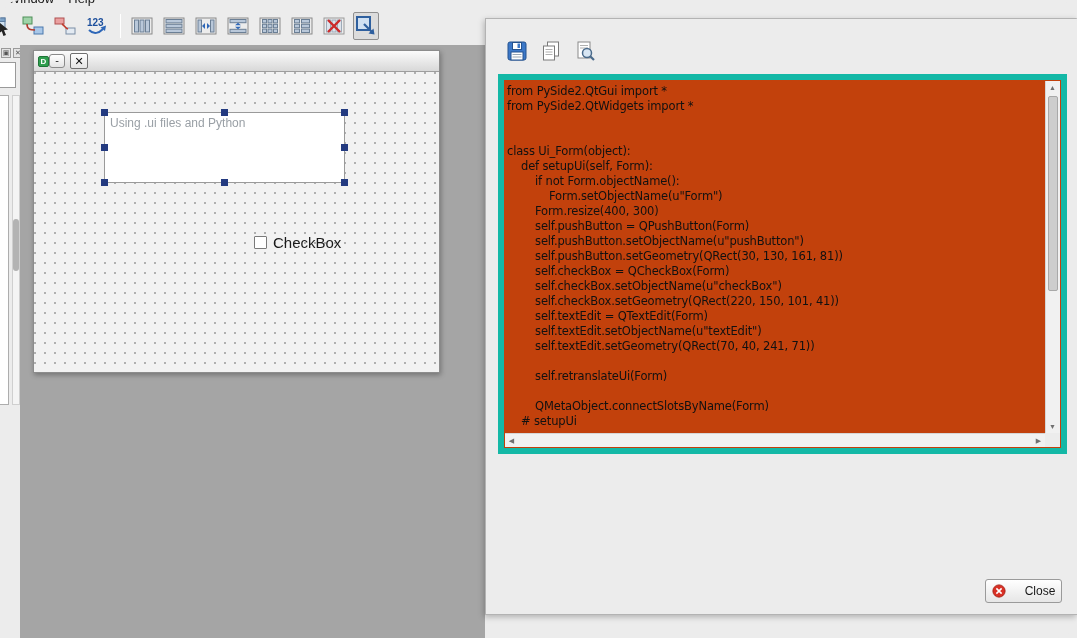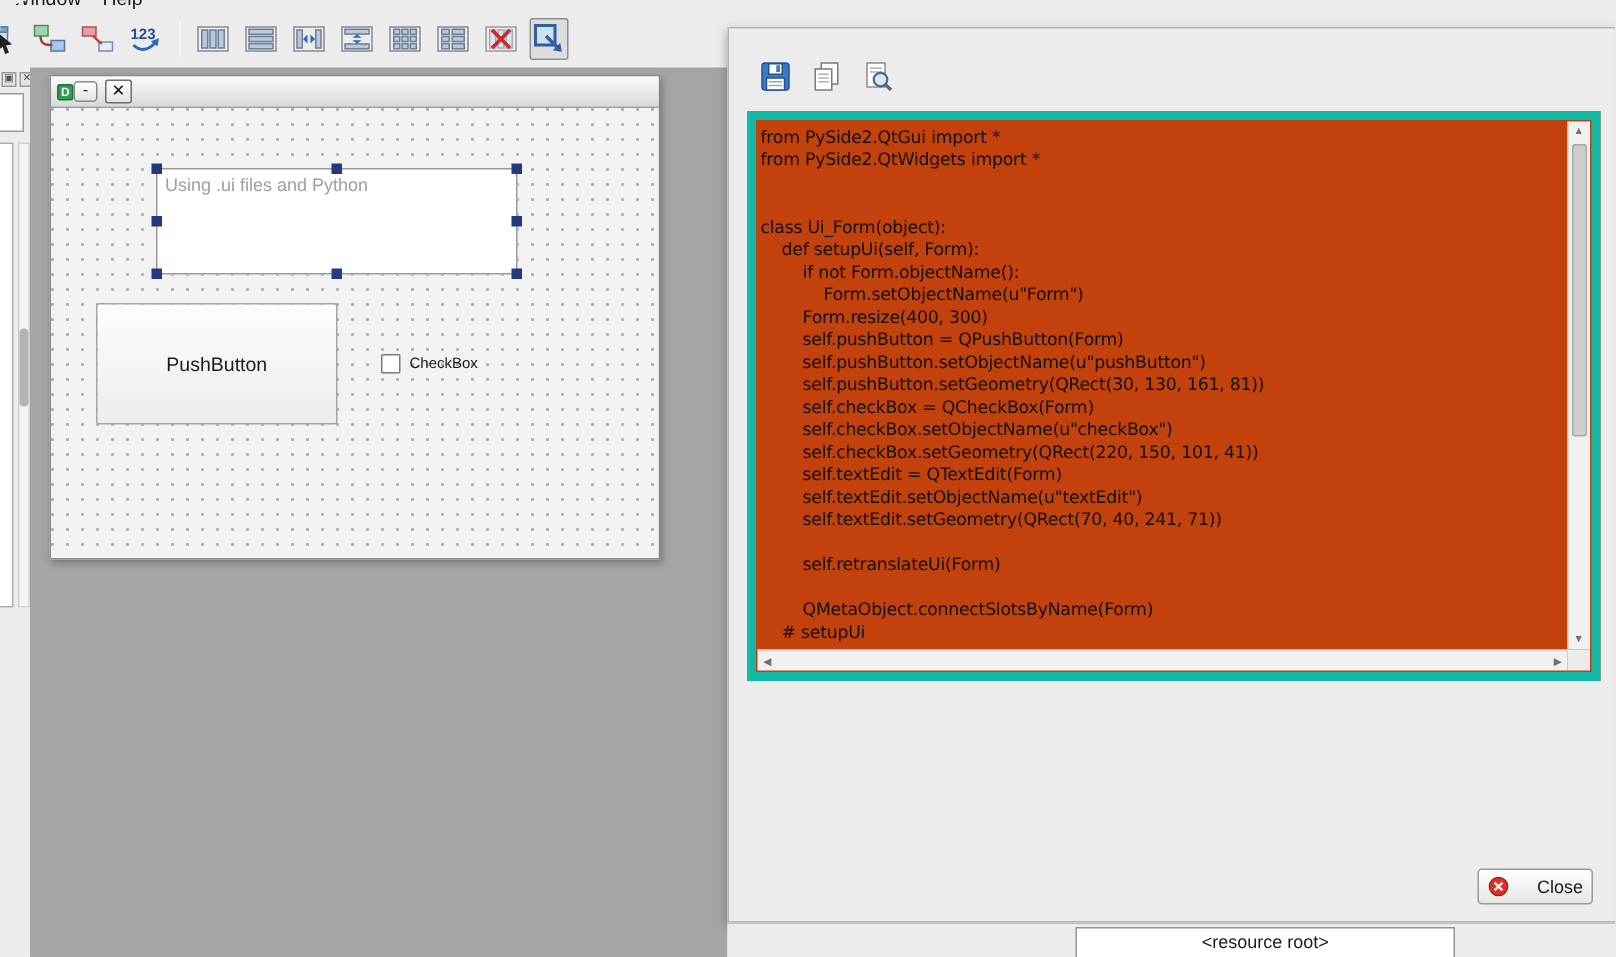--- a/index.html
+++ b/index.html
@@ -44,21 +44,21 @@
 
   
   #textedit { position:absolute; left:70px; top:40px; width:241px; height:71px; background:#ffffff; border:1px solid #9a9a9a; }
   #textedit .placeholder { position:absolute; top:3px; left:5px; font-size:12px; color:#9aa0a6; }
   .handle { position:absolute; width:7px; height:7px; background:#233a80; }
   .h-tl{left:-4px;top:-4px} .h-tm{left:calc(50% - 3.5px);top:-4px} .h-tr{right:-4px;top:-4px}
   .h-ml{left:-4px;top:calc(50% - 3.5px)} .h-mr{right:-4px;top:calc(50% - 3.5px)}
   .h-bl{left:-4px;bottom:-4px} .h-bm{left:calc(50% - 3.5px);bottom:-4px} .h-br{right:-4px;bottom:-4px}
 
   #pushbutton { position:absolute; left:30px; top:130px; width:161px; height:81px; background:linear-gradient(#fdfdfd,#ededed); border:1px solid #a5a5a5; border-radius:2px; display:flex; align-items:center; justify-content:center; font-size:13px; color:#1a1a1a; }
-  #checkbox { position:absolute; left:220px; top:150px; width:101px; height:41px; display:flex; align-items:center; gap:6px; font-size:10px; color:#1a1a1a; }
+  #checkbox { position:absolute; left:220px; top:150px; width:101px; height:41px; display:flex; align-items:center; gap:6px; font-size:15px; color:#1a1a1a; }
   .cb-box { width:13px; height:13px; background:#ffffff; border:1px solid #7a7a7a; border-radius:1px; }
 
   
   #code-dialog { position:absolute; left:485px; top:18px; width:592px; height:597px; background:#ececec; border:1px solid #b3b3b3; border-right:none; box-shadow:-1px 2px 6px rgba(0,0,0,.25); }
   .cd-toolbar { position:absolute; top:19px; left:18px; display:flex; gap:8px; }
   .cd-btn { width:26px; height:26px; display:flex; align-items:center; justify-content:center; border-radius:2px; }
 
   #code-area { position:absolute; left:12px; top:55px; width:569px; height:380px; background:#c2410c; border:6px solid #14b8a6; }
   #code-text { position:absolute; top:4px; left:3px; right:17px; bottom:16px; overflow:hidden;
                font-family:"DejaVu Sans","Liberation Sans",sans-serif; font-size:11.5px; line-height:15px;
@@ -225,21 +225,20 @@
           <div class="handle h-tl"></div>
           <div class="handle h-tm"></div>
           <div class="handle h-tr"></div>
           <div class="handle h-ml"></div>
           <div class="handle h-mr"></div>
           <div class="handle h-bl"></div>
           <div class="handle h-bm"></div>
           <div class="handle h-br"></div>
         </div>
 
-        <div id="pushbutton">PushButton</div>
 
         <div id="checkbox">
           <span class="cb-box"></span>
           <span>CheckBox</span>
         </div>
 
       </div>
     </div>
   </div>
 
@@ -321,19 +320,14 @@
 
     <div id="close-btn">
       <svg width="14" height="14" viewBox="0 0 16 16">
         <circle cx="8" cy="8" r="7" fill="#d93025" stroke="#a51d12"></circle>
         <path d="M5 5 L11 11 M11 5 L5 11" stroke="#ffffff" stroke-width="1.8"></path>
       </svg>
       <span>Close</span>
     </div>
   </div>
 
-  <div id="resource-strip">
-    <div id="resource-box">
-      <span>&lt;resource root&gt;</span>
-    </div>
-  </div>
 
 </div>
 
 </body></html>

